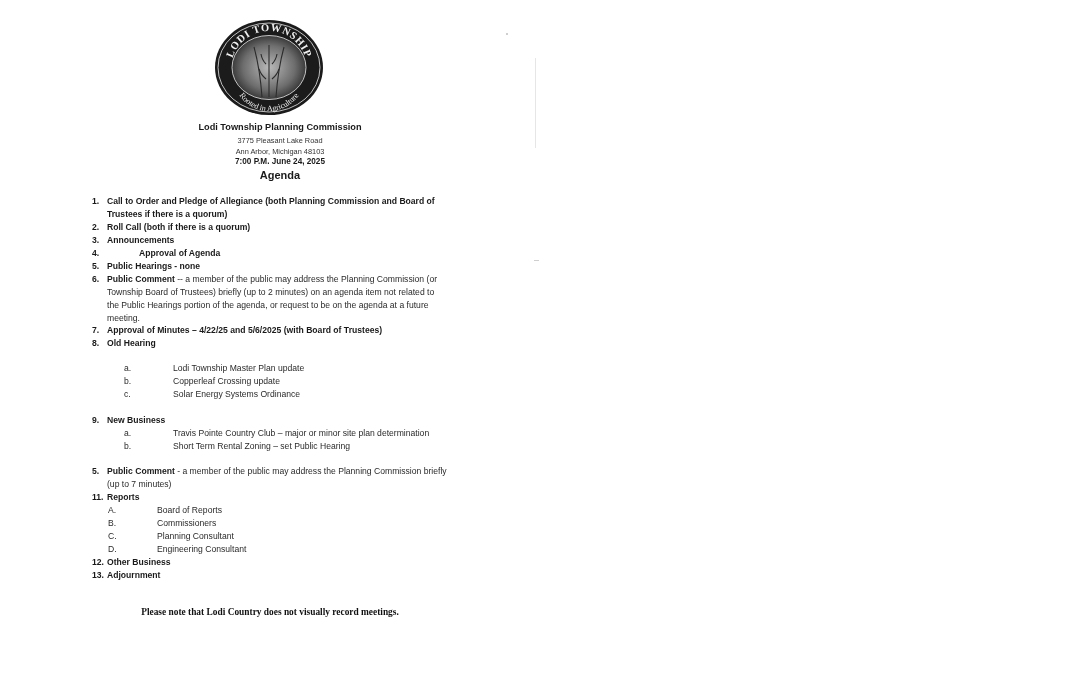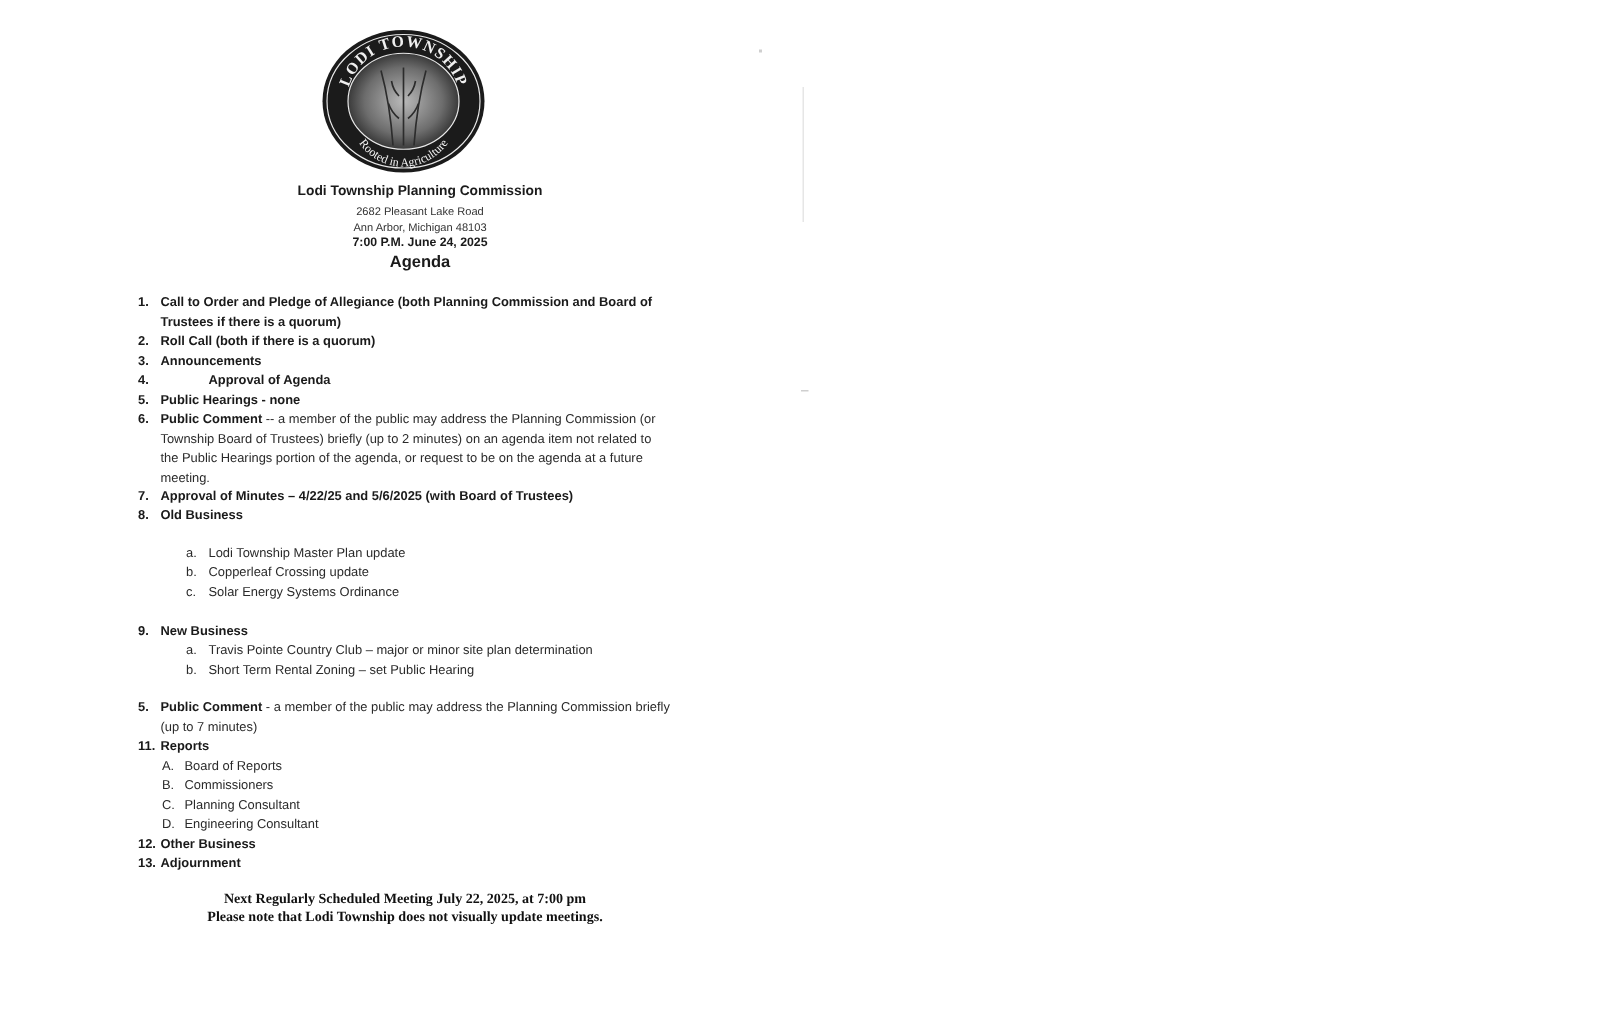--- a/index.html
+++ b/index.html
@@ -16,21 +16,21 @@
   .hdr-date { top: 158px; font-size: 8.2px; font-weight: bold; }
   .hdr-title { top: 170px; font-size: 11px; font-weight: bold; }
 
   .item { position: absolute; font-size: 8.6px; line-height: 13.2px; white-space: nowrap; }
   .num { position: absolute; font-weight: bold; }
   .txt { position: absolute; }
   .b { font-weight: bold; }
   .plain { font-weight: normal; color: #2a2a2a; }
   .sub { position: absolute; font-size: 8.6px; line-height: 13.2px; white-space: nowrap; color: #2a2a2a; }
   .sub .l { position: absolute; }
-  .sub .t { position: absolute; }
+  .sub .t { position: absolute; margin-left: 34px; }
 
   .footer { position: absolute; width: 470px; text-align: center; font-family: "Liberation Serif", serif;
             font-weight: bold; font-size: 9.4px; line-height: 1; color: #111; }
   .artifact { position: absolute; background: #cfcfcf; }
 </style>
 </head>
 <body>
 
 <div class="page">
 
@@ -58,21 +58,21 @@
     </g>
     <text font-family="Liberation Serif, serif" font-size="10.5" font-weight="bold" fill="#f0f0f0" letter-spacing="0.8">
       <textPath href="#topArc" startOffset="50%" text-anchor="middle">LODI TOWNSHIP</textPath>
     </text>
     <text font-family="Liberation Serif, serif" font-size="8" fill="#f0f0f0">
       <textPath href="#botArc" startOffset="50%" text-anchor="middle">Rooted in Agriculture</textPath>
     </text>
   </svg>
 
   <div class="hdr hdr-org">Lodi Township Planning Commission</div>
-  <div class="hdr hdr-addr1">2682 Pleasant Lake Road</div>
+  <div class="hdr hdr-addr1">3775 Pleasant Lake Road</div>
   <div class="hdr hdr-addr2">Ann Arbor, Michigan 48103</div>
   <div class="hdr hdr-date">7:00 P.M. June 24, 2025</div>
   <div class="hdr hdr-title">Agenda</div>
 
   <div>
 
     <div class="item" style="top:195px;">
       <span class="num" style="left:92px;">1.</span>
       <span class="txt b" style="left:107px;">Call to Order and Pledge of Allegiance (both Planning Commission and Board of</span>
     </div>
@@ -116,21 +116,21 @@
       <span class="txt" style="left:107px;">meeting.</span>
     </div>
 
     <div class="item" style="top:324px;">
       <span class="num" style="left:92px;">7.</span>
       <span class="txt b" style="left:107px;">Approval of Minutes – 4/22/25 and 5/6/2025 (with Board of Trustees)</span>
     </div>
 
     <div class="item" style="top:337px;">
       <span class="num" style="left:92px;">8.</span>
-      <span class="txt b" style="left:107px;">Old Business</span>
+      <span class="txt b" style="left:107px;">Old Hearing</span>
     </div>
     <div class="sub" style="top:362px;">
       <span class="l" style="left:124px;">a.</span>
       <span class="t" style="left:139px;">Lodi Township Master Plan update</span>
     </div>
     <div class="sub" style="top:375px;">
       <span class="l" style="left:124px;">b.</span>
       <span class="t" style="left:139px;">Copperleaf Crossing update</span>
     </div>
     <div class="sub" style="top:388px;">
@@ -186,19 +186,18 @@
       <span class="num" style="left:92px;">12.</span>
       <span class="txt b" style="left:107px;">Other Business</span>
     </div>
 
     <div class="item" style="top:569px;">
       <span class="num" style="left:92px;">13.</span>
       <span class="txt b" style="left:107px;">Adjournment</span>
     </div>
   </div>
 
-  <div class="footer" style="left:35px; top:596px;">Next Regularly Scheduled Meeting July 22, 2025, at 7:00 pm</div>
-  <div class="footer" style="left:35px; top:608px;">Please note that Lodi Township does not visually update meetings.</div>
+  <div class="footer" style="left:35px; top:608px;">Please note that Lodi Country does not visually record meetings.</div>
 
   <div class="artifact" style="left:506px; top:33px; width:2px; height:2px;"></div>
   <div class="artifact" style="left:535px; top:58px; width:1px; height:90px; background:#e6e6e6;"></div>
   <div class="artifact" style="left:534px; top:260px; width:5px; height:1px;"></div>
 </div>
 
 </body></html>

